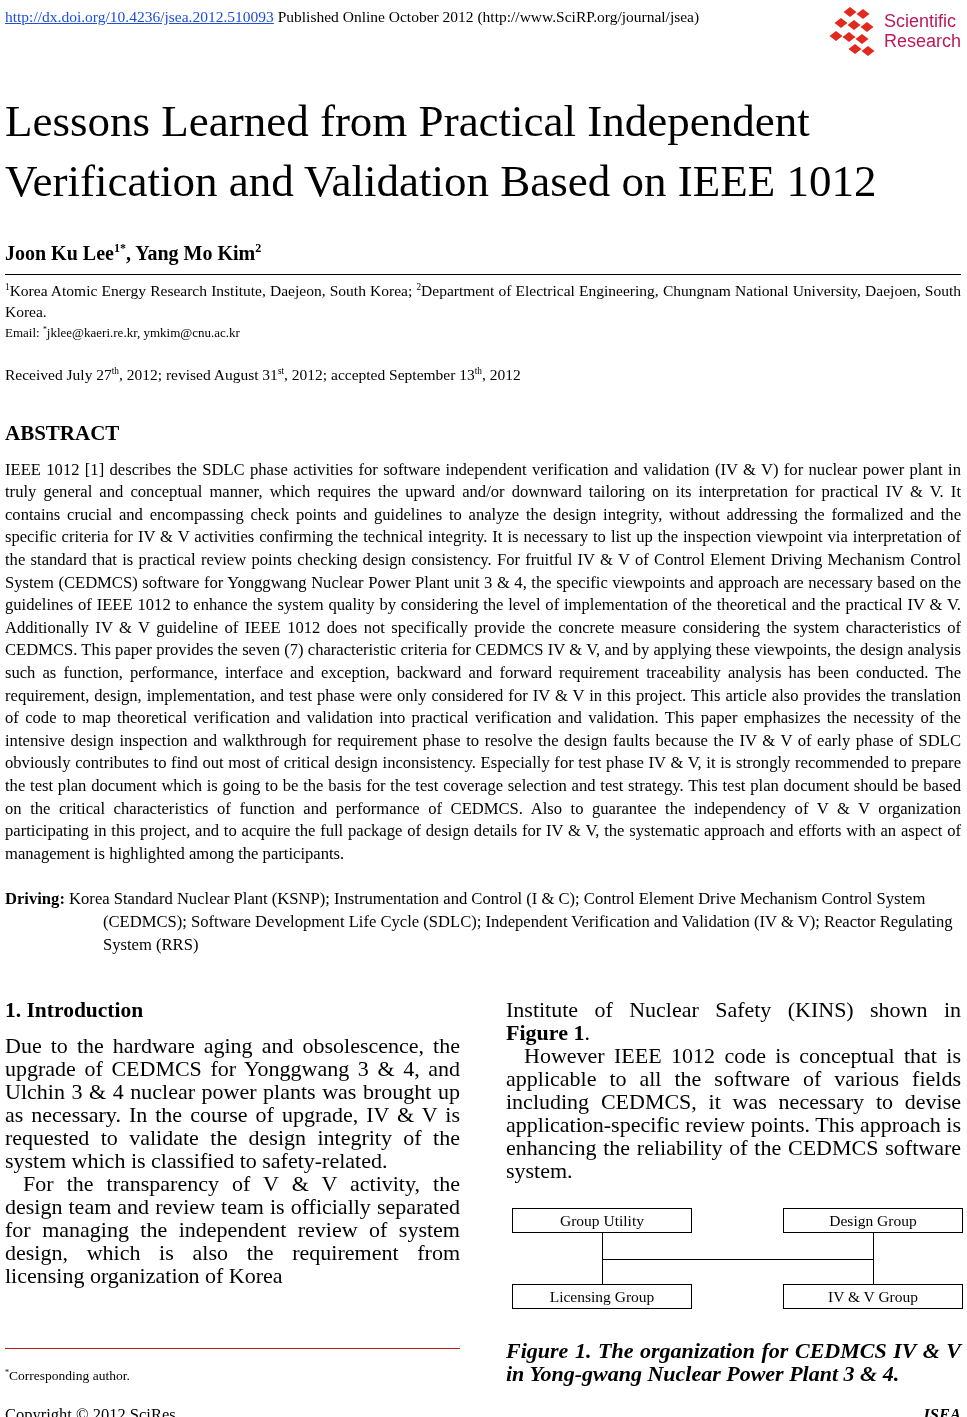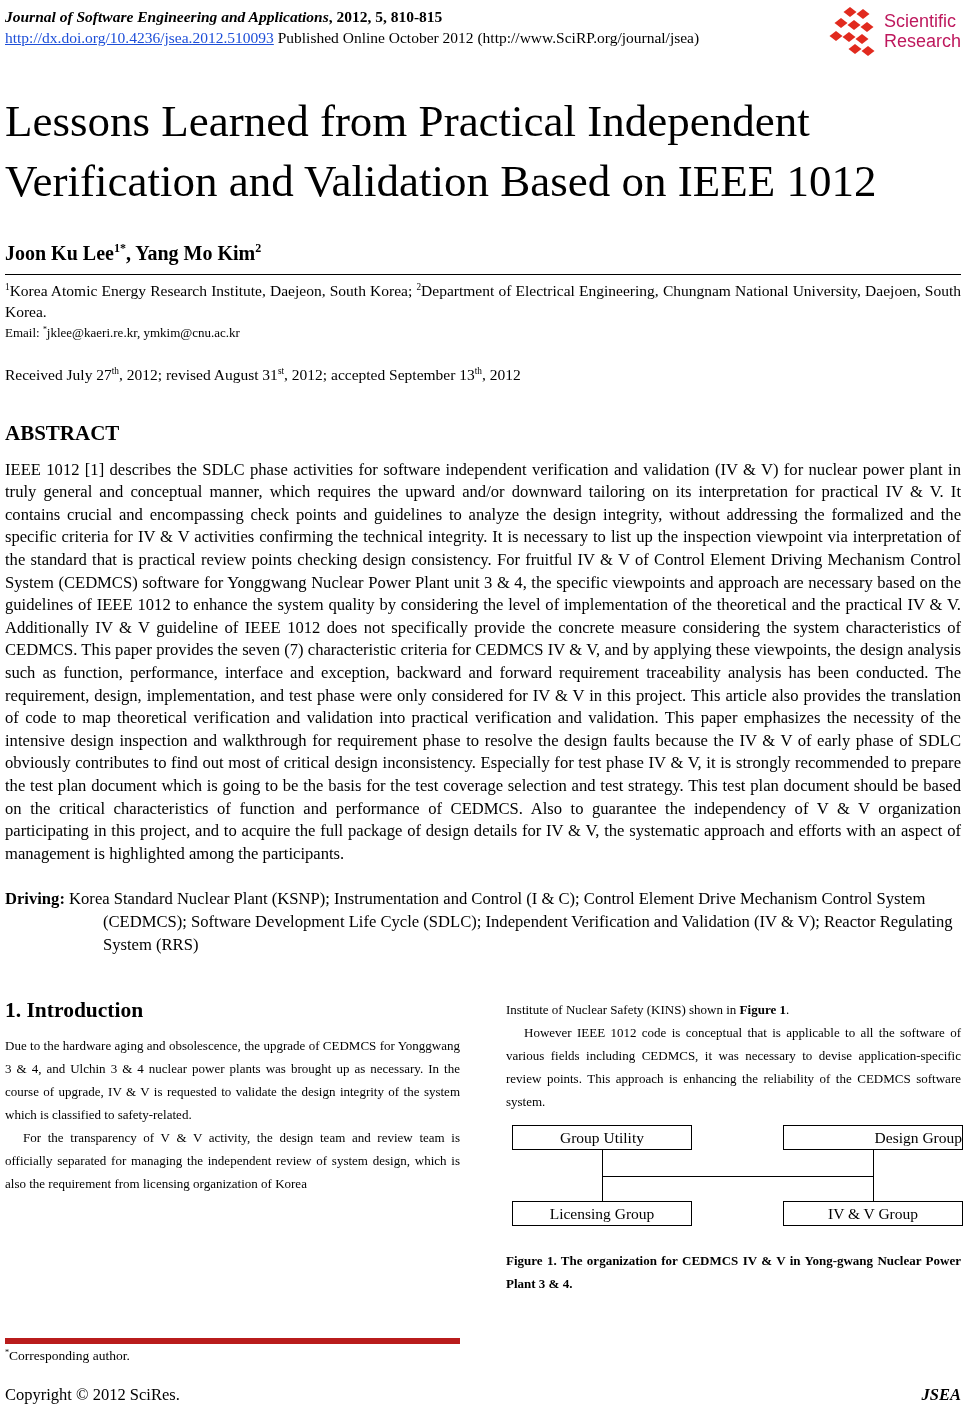--- a/index.html
+++ b/index.html
@@ -28,54 +28,51 @@
   
   .abstract-heading { font-size: 21px; font-weight: bold; margin-top: 36px; }
   .abstract-body { font-size: 16.6px; line-height: 22.6px; text-align: justify; margin-top: 13px; }
   .keywords { font-size: 16.6px; line-height: 22.6px; margin-top: 23px; padding-left: 98px; text-indent: -98px; }
   .keywords b { font-weight: bold; }
 
   
   .columns { display: flex; gap: 46px; margin-top: 42px; flex: 1; }
   .col { width: 463px; display: flex; flex-direction: column; }
   .section-heading { font-size: 21.5px; font-weight: bold; margin-bottom: 11px; }
-  .col p { font-size: 13px; line-height: 23px; text-align: justify; }
+  .col p { font-size: 22px; line-height: 23px; text-align: justify; }
   .indent { text-indent: 18px; }
 
   
-  .footnote { margin-top: auto; border-top: 6px solid #b91c1c; padding-top: 3px; font-size: 13.5px; line-height: 18px; }
+  .footnote { margin-top: auto; border-top: 1px solid #b91c1c; padding-top: 18px; font-size: 13.5px; line-height: 18px; }
 
   
-  .orgchart { position: relative; height: 102px; margin-top: 12px; }
+  .orgchart { position: relative; height: 102px; margin-top: 26px; }
   .orgbox { position: absolute; height: 25px; width: 180px; border: 1px solid #000; text-align: center; font-size: 15.5px; line-height: 23px; background: #fff; }
   .box-tl { left: 6px;   top: 0; }
-  .box-tr { left: 277px; top: 0; text-align: right; }
+  .box-tr { left: 277px; top: 0; }
   .box-bl { left: 6px;   top: 76px; }
   .box-br { left: 277px; top: 76px; }
   .vline { position: absolute; width: 1px; background: #000; top: 25px; height: 51px; }
   .vline-l { left: 96px; }
   .vline-r { left: 367px; }
   .hline { position: absolute; height: 1px; background: #000; left: 96px; width: 272px; top: 51px; }
   .connector-label { position: absolute; left: 0; right: 0; top: 27px; text-align: center; font-size: 15.5px; }
-  .fig-caption { margin-top: 22px; font-size: 15.8px; font-weight: bold; line-height: 21.5px; text-align: justify; }
+  .fig-caption { margin-top: 29px; font-size: 15.8px; font-weight: bold; line-height: 21.5px; text-align: justify; font-style: italic; }
 
   
   .footer { display: flex; justify-content: space-between; margin-top: 20px; font-size: 16.5px; }
   .jsea { font-weight: bold; font-style: italic; }
 </style>
 </head>
 <body>
 
 <div class="page">
 
   <div class="masthead">
     <div class="mast-left">
-      <div>
-        <span class="journal-name">Journal of Software Engineering and Applications</span><span class="journal-rest">, 2012, 5, 810-815</span>
-      </div>
       <div>
         <a class="doi-link">http://dx.doi.org/10.4236/jsea.2012.510093</a><span> Published Online October 2012 (http://www.SciRP.org/journal/jsea)</span>
       </div>
     </div>
     <div class="logo">
       <svg width="56" height="50" viewBox="0 0 54 50">
         <g fill="#e12a1e">
           <polygon points="21,1  27.5,6  21,11  14.5,6"></polygon>
           <polygon points="34,3  40.5,8  34,13  27.5,8"></polygon>
           <polygon points="12,12 18.5,17 12,22  5.5,17"></polygon>

